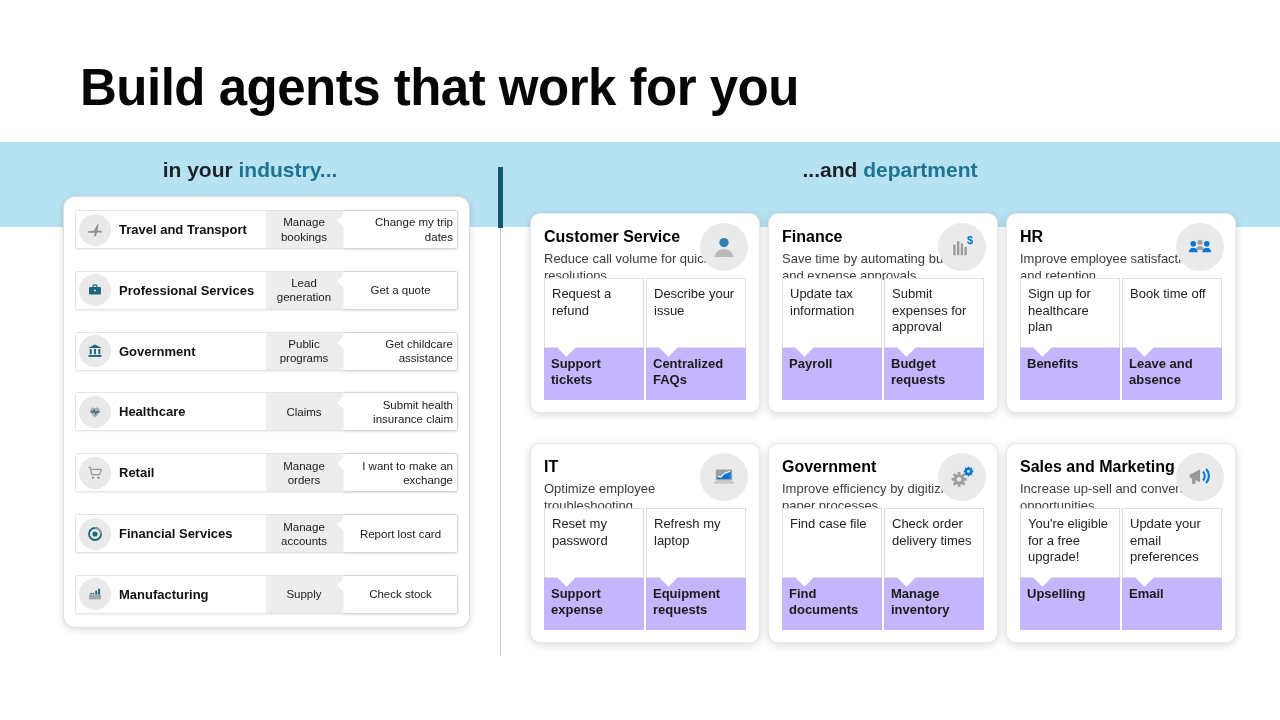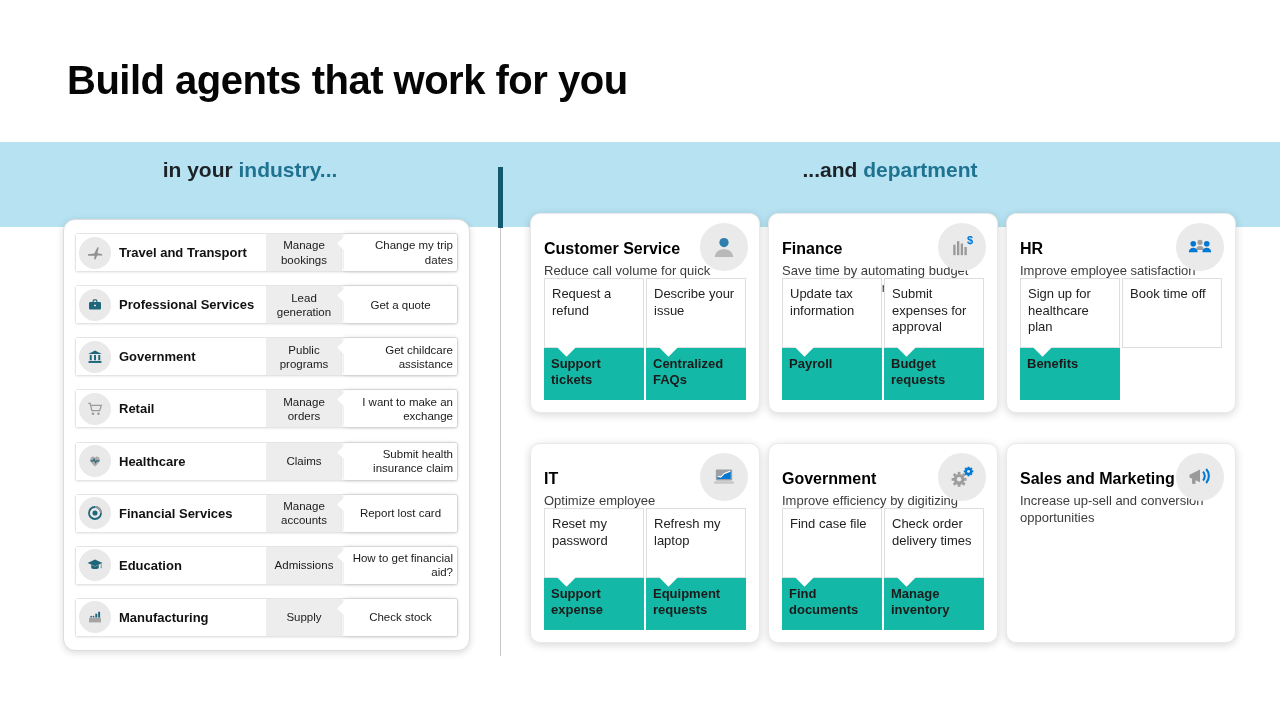--- a/index.html
+++ b/index.html
@@ -1,34 +1,34 @@
 <!DOCTYPE html>
 <html><head>
 <meta charset="utf-8">
 <style>
   * { margin:0; padding:0; box-sizing:border-box; }
   html,body { width:1280px; height:720px; background:#ffffff; overflow:hidden;
               font-family:"Liberation Sans","DejaVu Sans",sans-serif; }
   .stage { position:relative; width:1280px; height:720px; background:#fff; }
 
-  .slide-title { position:absolute; left:67px; top:58px; font-size:40px; font-weight:700;
+  .slide-title { position:absolute; left:80px; top:58px; font-size:51px; font-weight:700;
                  color:#060606; letter-spacing:-0.5px; }
 
   .band { position:absolute; left:0; top:142px; width:1280px; height:85px; background:#b6e2f1; }
 
   .band-label { position:absolute; top:158px; font-size:21px; font-weight:700; color:#1c2228; }
   .band-label .accent { color:#1f7391; }
   .band-label.left  { left:0;   width:500px; text-align:center; }
   .band-label.right { left:500px; width:780px; text-align:center; }
 
   .divider-dark  { position:absolute; left:498px; top:167px; width:5px; height:61px; background:#14586d; }
   .divider-light { position:absolute; left:500px; top:228px; width:1px; height:428px; background:#c6c6c6; }
 
   
-  .industry-panel { position:absolute; left:63px; top:219px; width:407px; height:432px;
+  .industry-panel { position:absolute; left:63px; top:196px; width:407px; height:432px;
                     background:#fff; border:1px solid #ddd; border-radius:12px;
                     box-shadow:0 2px 7px rgba(0,0,0,.14);
                     padding:13px 11px; display:flex; flex-direction:column; justify-content:space-between; z-index:2; }
   .industry-row { display:flex; gap:2px; height:39px; border:1px solid #e4e4e4; border-radius:3px;
                   box-shadow:0 1px 2px rgba(0,0,0,.07); background:#fff; }
   .ind-label { width:188px; display:flex; align-items:center; gap:8px; padding-left:3px; background:#fff; }
   .ind-icon-circle { width:32px; height:32px; border-radius:50%; background:#e9e9e9; flex:none;
                      display:flex; align-items:center; justify-content:center; }
   .ind-name { font-size:13px; font-weight:700; color:#111; white-space:nowrap; }
   .chip-gray { width:76px; background:#ededed; display:flex; align-items:center; justify-content:center;
@@ -38,29 +38,29 @@
                 box-shadow:0 0 4px rgba(0,0,0,.16); border-radius:2px; }
   .chip-white::before { content:""; position:absolute; left:-5px; top:5px; width:9px; height:9px;
                         background:#fff; transform:rotate(45deg); }
 
   
   .dept-grid { position:absolute; left:530px; top:213px; width:706px; height:430px;
                display:grid; grid-template-columns:230px 230px 230px; grid-template-rows:200px 200px;
                column-gap:8px; row-gap:30px; z-index:2; }
   .dept-card { position:relative; background:#fff; border:1px solid #e9e9e9; border-radius:10px;
                box-shadow:0 2px 8px rgba(0,0,0,.16); padding:12px 13px; }
-  .card-title { font-size:16px; font-weight:700; color:#000; margin-top:14px; }
+  .card-title { font-size:16px; font-weight:700; color:#000; margin-top:2px; }
   .card-icon  { position:absolute; top:9px; right:11px; width:48px; height:48px; border-radius:50%;
                 background:#eaeaea; display:flex; align-items:center; justify-content:center; }
   .card-desc  { font-size:13px; color:#3c3c3c; line-height:1.3; margin-top:5px; padding-right:2px; }
   .chips-row  { position:absolute; left:13px; right:13px; bottom:12px; display:flex; gap:2px; }
   .chip-col   { flex:1; display:flex; flex-direction:column; }
   .prompt-chip { background:#fff; border:1px solid #dedede; height:70px; padding:7px 7px;
                  font-size:13px; line-height:1.28; color:#222; }
-  .tag-chip    { background:#14b8a6; height:52px; padding:8px 7px 6px; position:relative;
+  .tag-chip    { background:#c4b5fd; height:52px; padding:8px 7px 6px; position:relative;
                  font-size:13px; font-weight:700; line-height:1.25; color:#1b1b1b; }
   .tag-chip::before { content:""; position:absolute; top:-7px; left:16px; width:13px; height:13px;
                       background:#fff; transform:rotate(45deg); }
   svg { display:block; }
 </style>
 </head>
 <body>
 
 <div class="stage">
 
@@ -117,75 +117,60 @@
         <span class="ind-name">Government</span>
       </div>
       <div class="chip-gray">Public programs</div>
       <div class="chip-white">Get childcare assistance</div>
     </div>
 
     <div class="industry-row">
       <div class="ind-label">
         <span class="ind-icon-circle">
           <svg width="18" height="18" viewBox="0 0 24 24">
+              <path d="M12 19.2C5.4 14 4.2 9.4 7.1 7c2-1.7 4.1-.6 4.9 1 .8-1.6 2.9-2.7 4.9-1 2.9 2.4 1.7 7-4.9 12.2z" fill="#ababab"></path>
+              <polyline points="6 11.8 9.4 11.8 10.8 9.6 12.8 14 14.2 11.8 18 11.8" fill="none" stroke="#20667a" stroke-width="1.5"></polyline>
+            </svg>
+        </span>
+        <span class="ind-name">Healthcare</span>
+      </div>
+      <div class="chip-gray">Claims</div>
+      <div class="chip-white">Submit health insurance claim</div>
+    </div>
+
+    <div class="industry-row">
+      <div class="ind-label">
+        <span class="ind-icon-circle">
+          <svg width="18" height="18" viewBox="0 0 24 24">
               <path d="M3 4.5h2.6l2.2 9.8h10.4l2.2-7.2H7" fill="none" stroke="#9a9a9a" stroke-width="1.7"></path>
               <circle cx="9.3" cy="18.2" r="1.7" fill="#9a9a9a"></circle>
               <circle cx="16.6" cy="18.2" r="1.7" fill="#9a9a9a"></circle>
             </svg>
         </span>
         <span class="ind-name">Retail</span>
       </div>
       <div class="chip-gray">Manage orders</div>
       <div class="chip-white">I want to make an exchange</div>
     </div>
 
     <div class="industry-row">
       <div class="ind-label">
         <span class="ind-icon-circle">
           <svg width="18" height="18" viewBox="0 0 24 24">
-              <path d="M12 19.2C5.4 14 4.2 9.4 7.1 7c2-1.7 4.1-.6 4.9 1 .8-1.6 2.9-2.7 4.9-1 2.9 2.4 1.7 7-4.9 12.2z" fill="#ababab"></path>
-              <polyline points="6 11.8 9.4 11.8 10.8 9.6 12.8 14 14.2 11.8 18 11.8" fill="none" stroke="#20667a" stroke-width="1.5"></polyline>
-            </svg>
-        </span>
-        <span class="ind-name">Healthcare</span>
-      </div>
-      <div class="chip-gray">Claims</div>
-      <div class="chip-white">Submit health insurance claim</div>
-    </div>
-
-    <div class="industry-row">
-      <div class="ind-label">
-        <span class="ind-icon-circle">
-          <svg width="18" height="18" viewBox="0 0 24 24">
               <circle cx="12" cy="12" r="8" fill="none" stroke="#20667a" stroke-width="2.4"></circle>
               <circle cx="12" cy="12" r="3.4" fill="#20667a"></circle>
               <path d="M12 4a8 8 0 0 1 8 8" fill="none" stroke="#9a9a9a" stroke-width="2.4"></path>
             </svg>
         </span>
         <span class="ind-name">Financial Services</span>
       </div>
       <div class="chip-gray">Manage accounts</div>
       <div class="chip-white">Report lost card</div>
     </div>
 
-    <div class="industry-row">
-      <div class="ind-label">
-        <span class="ind-icon-circle">
-          <svg width="18" height="18" viewBox="0 0 24 24">
-              <path d="M12 4.8L22 9.3 12 13.8 2 9.3z" fill="#20667a"></path>
-              <path d="M7 11.8v4.2c0 1.9 10 1.9 10 0v-4.2l-5 2.2z" fill="#20667a"></path>
-              <path d="M20.3 9.8v5" stroke="#9a9a9a" stroke-width="1.4"></path>
-              <circle cx="20.3" cy="15.4" r="1.1" fill="#9a9a9a"></circle>
-            </svg>
-        </span>
-        <span class="ind-name">Education</span>
-      </div>
-      <div class="chip-gray">Admissions</div>
-      <div class="chip-white">How to get financial aid?</div>
-    </div>
 
     <div class="industry-row">
       <div class="ind-label">
         <span class="ind-icon-circle">
           <svg width="18" height="18" viewBox="0 0 24 24">
               <rect x="4" y="13.2" width="16" height="6" fill="#a5a5a5"></rect>
               <circle cx="6.8" cy="11.6" r="1.2" fill="#20667a"></circle>
               <circle cx="10" cy="11.6" r="1.2" fill="#20667a"></circle>
               <rect x="12.4" y="7.6" width="2.6" height="5.2" fill="#20667a"></rect>
               <rect x="16.2" y="5" width="2.6" height="7.8" fill="#20667a"></rect>
@@ -259,20 +244,21 @@
       </div>
       <div class="card-title">HR</div>
       <div class="card-desc">Improve employee satisfaction and retention</div>
       <div class="chips-row">
         <div class="chip-col">
           <div class="prompt-chip">Sign up for healthcare plan</div>
           <div class="tag-chip">Benefits</div>
         </div>
         <div class="chip-col">
           <div class="prompt-chip">Book time off</div>
+          <div class="tag-chip">Leave and absence</div>
         </div>
       </div>
     </div>
 
     <div class="dept-card">
       <div class="card-icon">
         <svg width="28" height="28" viewBox="0 0 24 24">
             <rect x="5" y="5.5" width="14" height="9.5" rx="1" fill="#9aa0a6"></rect>
             <polygon points="6.3,13.7 6.3,12.2 9.2,12.6 12.2,9.6 17.7,7.4 17.7,13.7" fill="#0078d4"></polygon>
             <polyline points="6.8,11.6 9.4,11.9 12.3,8.9 17.2,7.1" fill="none" stroke="#fff" stroke-width="0.9"></polyline>
@@ -340,16 +326,26 @@
       <div class="card-icon">
         <svg width="28" height="28" viewBox="0 0 24 24">
             <polygon points="3,10 12,5.5 12,16.5 3,12.5" fill="#9a9a9a"></polygon>
             <rect x="5.2" y="12.6" width="3" height="5.4" rx="1" fill="#9a9a9a"></rect>
             <path d="M14.6 7.4a5.6 5.6 0 0 1 0 7.6" fill="none" stroke="#0078d4" stroke-width="1.8"></path>
             <path d="M17.3 5.2a9 9 0 0 1 0 12" fill="none" stroke="#0078d4" stroke-width="1.8"></path>
           </svg>
       </div>
       <div class="card-title">Sales and Marketing</div>
       <div class="card-desc">Increase up-sell and conversion opportunities</div>
+      <div class="chips-row">
+        <div class="chip-col">
+          <div class="prompt-chip">You're eligible for a free upgrade!</div>
+          <div class="tag-chip">Upselling</div>
+        </div>
+        <div class="chip-col">
+          <div class="prompt-chip">Update your email preferences</div>
+          <div class="tag-chip">Email</div>
+        </div>
+      </div>
     </div>
 
   </div>
 </div>
 
 </body></html>

